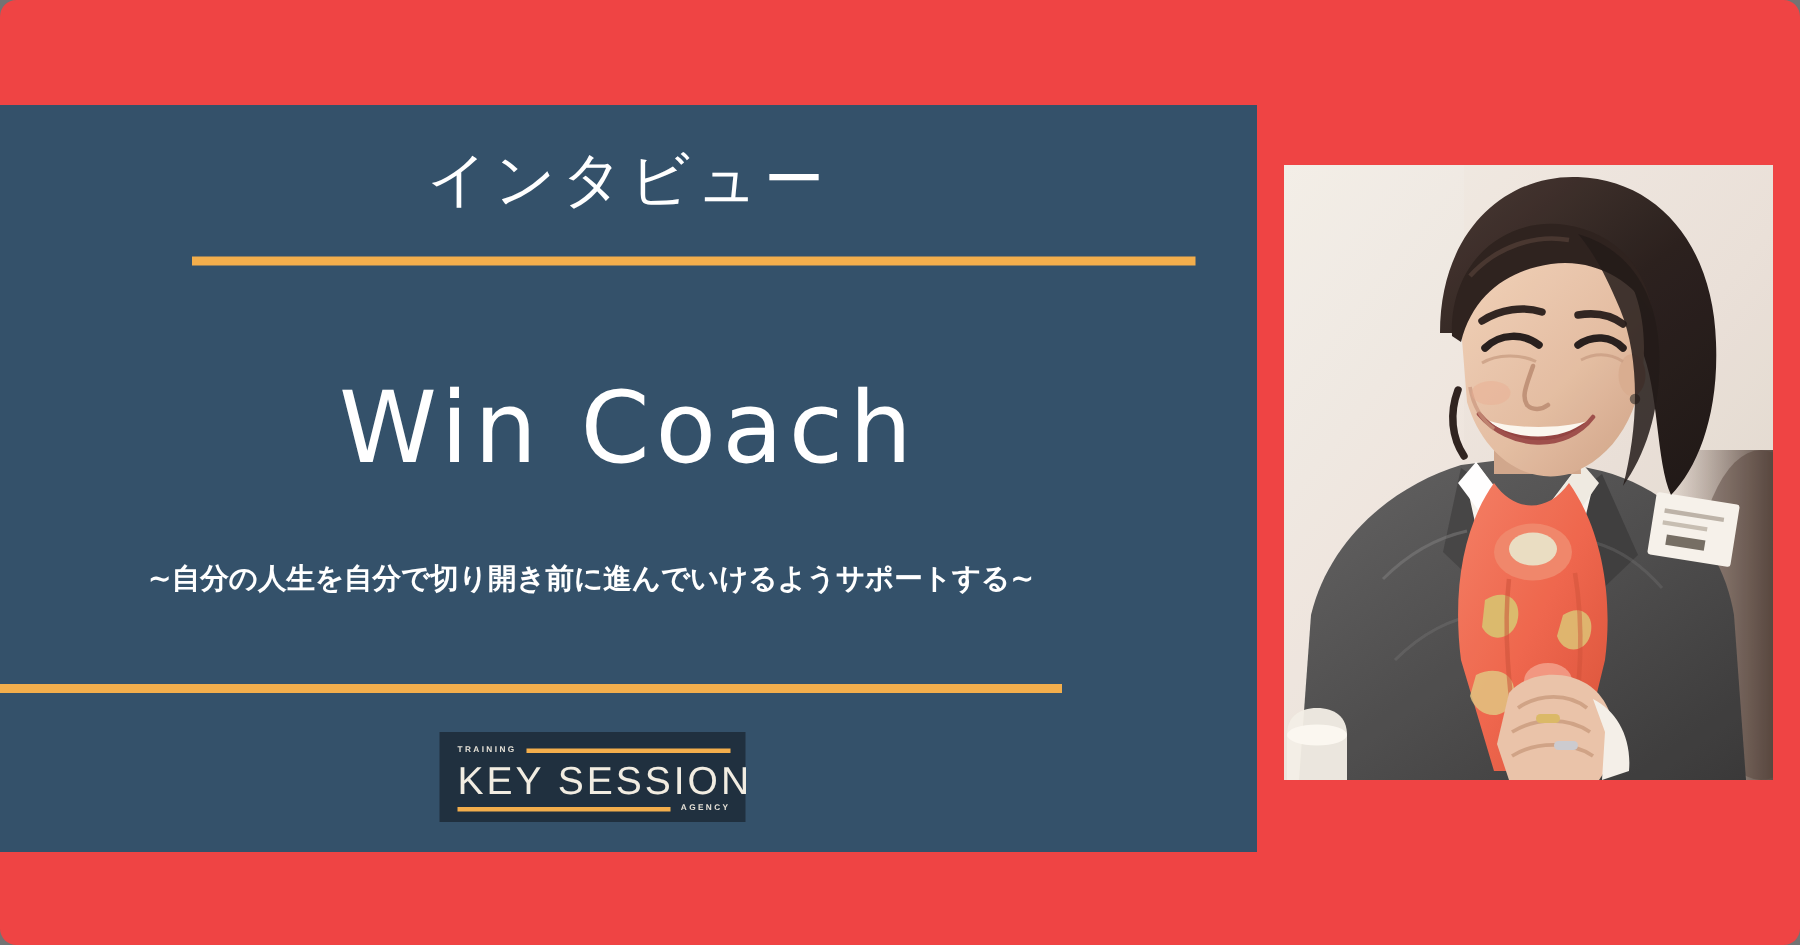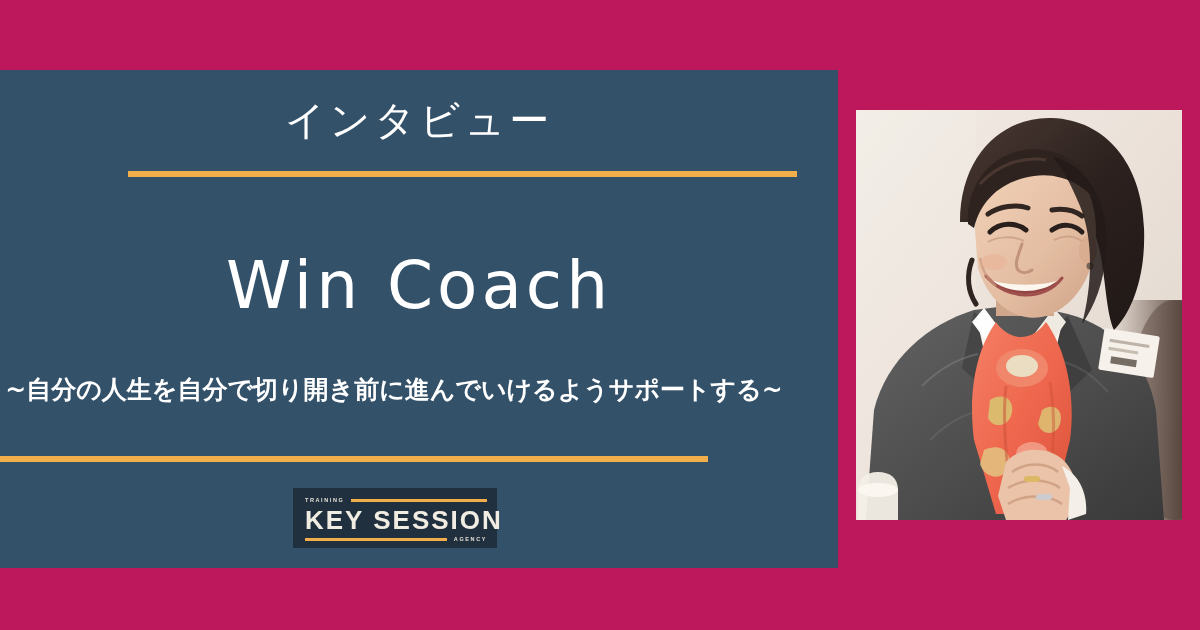--- a/index.html
+++ b/index.html
@@ -58,21 +58,21 @@
     margin-top:23px;
   }
 
   
   #subtitle {
     position:absolute;
     left:0; top:374px;
     width:788px;
     text-align:center;
     color:#ffffff;
-    font-size:25px;
+    font-size:19px;
     line-height:1.3;
     font-weight:700;
     letter-spacing:0px;
     font-family:"DejaVu Sans","Liberation Sans",sans-serif;
   }
 
   
   #logo {
     position:absolute;
     left:293px; top:488px;
@@ -91,21 +91,21 @@
     letter-spacing:1.6px;
     font-weight:700;
     line-height:1;
     white-space:nowrap;
     font-family:"Liberation Sans","DejaVu Sans",sans-serif;
   }
   .micro-rule { background:#F3AE4C; height:3px; flex:1 1 auto; }
   #logo-word {
     color:#F2EDE2;
     font-size:26px;
-    font-weight:700;
+    font-weight:400;
     letter-spacing:2.0px;
     line-height:26px;
     text-align:center;
     margin:2px 0 2px 0;
     white-space:nowrap;
     font-family:"Liberation Sans","DejaVu Sans",sans-serif;
   }
 
   
   #photo {
@@ -113,21 +113,21 @@
     left:856px; top:110px;
     width:326px; height:410px;
     overflow:hidden;
     background:#EDE6DF;
   }
   #photo svg { display:block; width:326px; height:410px; }
 </style>
 </head>
 <body>
 
-<div id="stage" style="background: #be185d;">
+<div id="stage" style="background: #ef4444; border-radius: 11px;">
 
   <div id="card" style="background: rgb(52, 81, 106);"></div>
 
   <div id="kicker">インタビュー</div>
 
   <div class="rule" id="rule-top" style="background: rgb(243, 174, 76);"></div>
 
   <div id="title">Win Coach</div>
 
   <div id="subtitle">~自分の人生を自分で切り開き前に進んでいけるようサポートする~</div>

